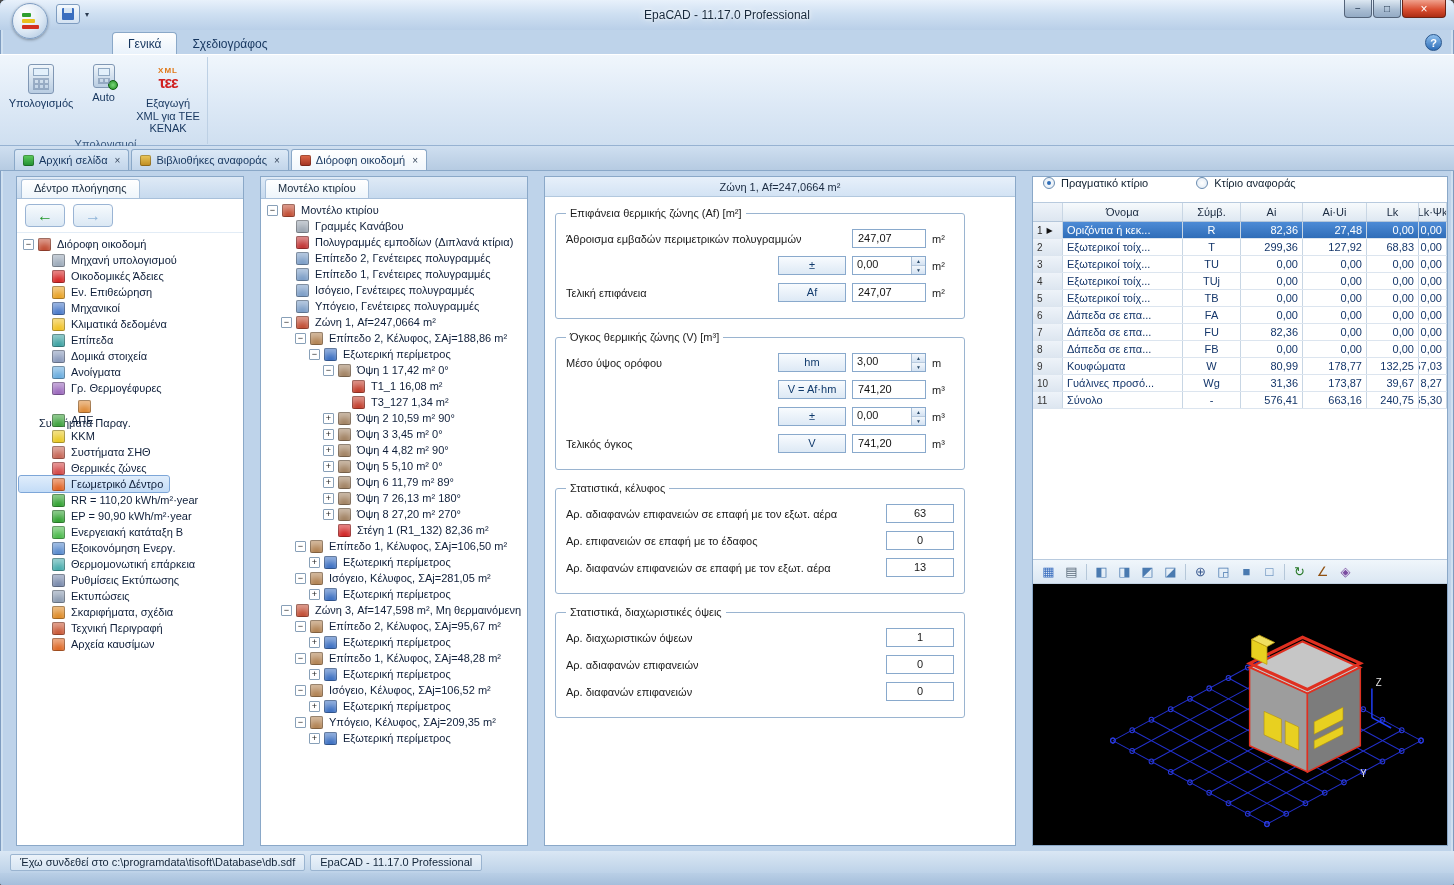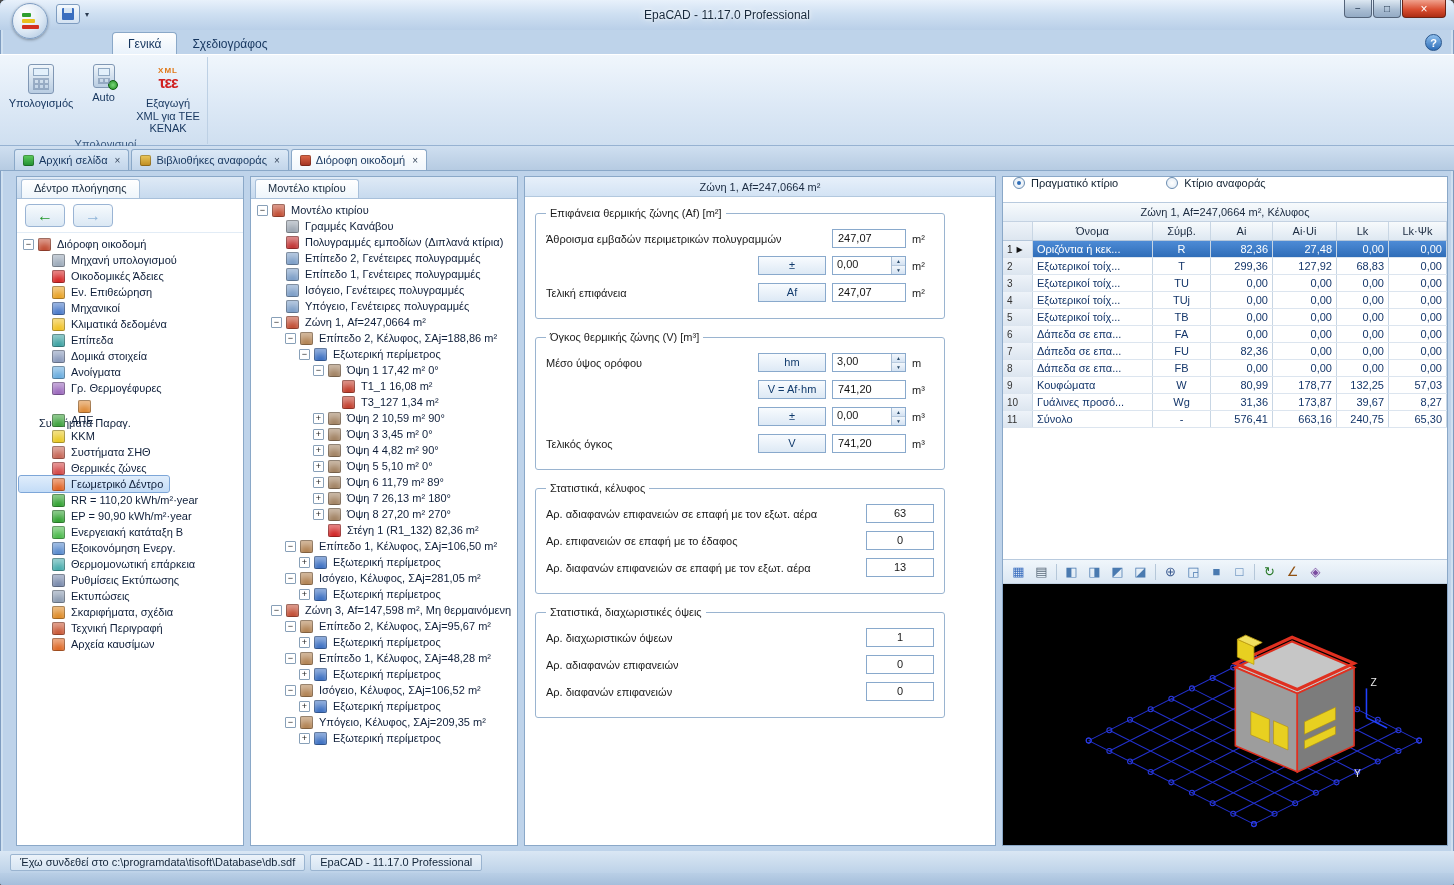--- a/index.html
+++ b/index.html
@@ -74,21 +74,21 @@
           border:1px solid #8aa8c8; border-bottom:none; border-radius:3px 3px 0 0;
           background:linear-gradient(#dce9f6,#c2d5ea); }
   .dtab.active { background:linear-gradient(#ffffff,#f0f6fc); }
   .dtab-icon { width:11px; height:11px; border-radius:2px; box-shadow:inset 0 0 0 1px rgba(0,0,0,.25); }
   .di-home { background:linear-gradient(#5fce5f,#1f8c2f); }
   .di-lib  { background:linear-gradient(#ecc95e,#bd8a1e); }
   .di-bld  { background:linear-gradient(#e06a4a,#a03020); }
   .dtab-close { font-size:10px; color:#3a4a60; margin-left:2px; }
 
   
-  .main { flex:1; min-height:0; display:flex; gap:6px; padding:5px 6px 5px 16px; }
+  .main { flex:1; min-height:0; display:flex; gap:16px; padding:5px 6px 5px 16px; }
   .panel { background:#fff; border:1px solid #8aa8c8; display:flex; flex-direction:column; min-height:0; overflow:hidden; }
   .nav-panel { width:228px; }
   .model-panel { width:268px; }
   .form-panel { width:472px; }
   .right-panel { flex:1; }
   .panel-headstrip { height:22px; flex:none; background:linear-gradient(#dfeaf6,#c7daee);
                      border-bottom:1px solid #a8c0da; display:flex; align-items:flex-end; padding-left:4px; }
   .panel-tab { height:19px; padding:2px 12px 0; font-size:11px; color:#16283c;
                border:1px solid #a8c0da; border-bottom:none; border-radius:3px 3px 0 0;
                background:linear-gradient(#ffffff,#eef5fb); white-space:nowrap; }
@@ -687,21 +687,20 @@
           <span class="rdot"></span>
           <span>Πραγματικό κτίριο</span>
         </span>
         <span class="radio">
           <span class="rdot"></span>
           <span>Κτίριο αναφοράς</span>
         </span>
       </div>
 
       <div class="grid-wrap">
-        <div class="grid-group-header">Ζώνη 1, Af=247,0664 m², Κέλυφος</div>
         <div class="grid-cols">
           <span class="gc gc-num"></span>
           <span class="gc gc-name">Όνομα</span>
           <span class="gc gc-symb">Σύμβ.</span>
           <span class="gc gc-ai">Ai</span>
           <span class="gc gc-aiui">Ai·Ui</span>
           <span class="gc gc-lk">Lk</span>
           <span class="gc gc-lkpk">Lk·Ψk</span>
         </div>
         <div id="grid-body">

